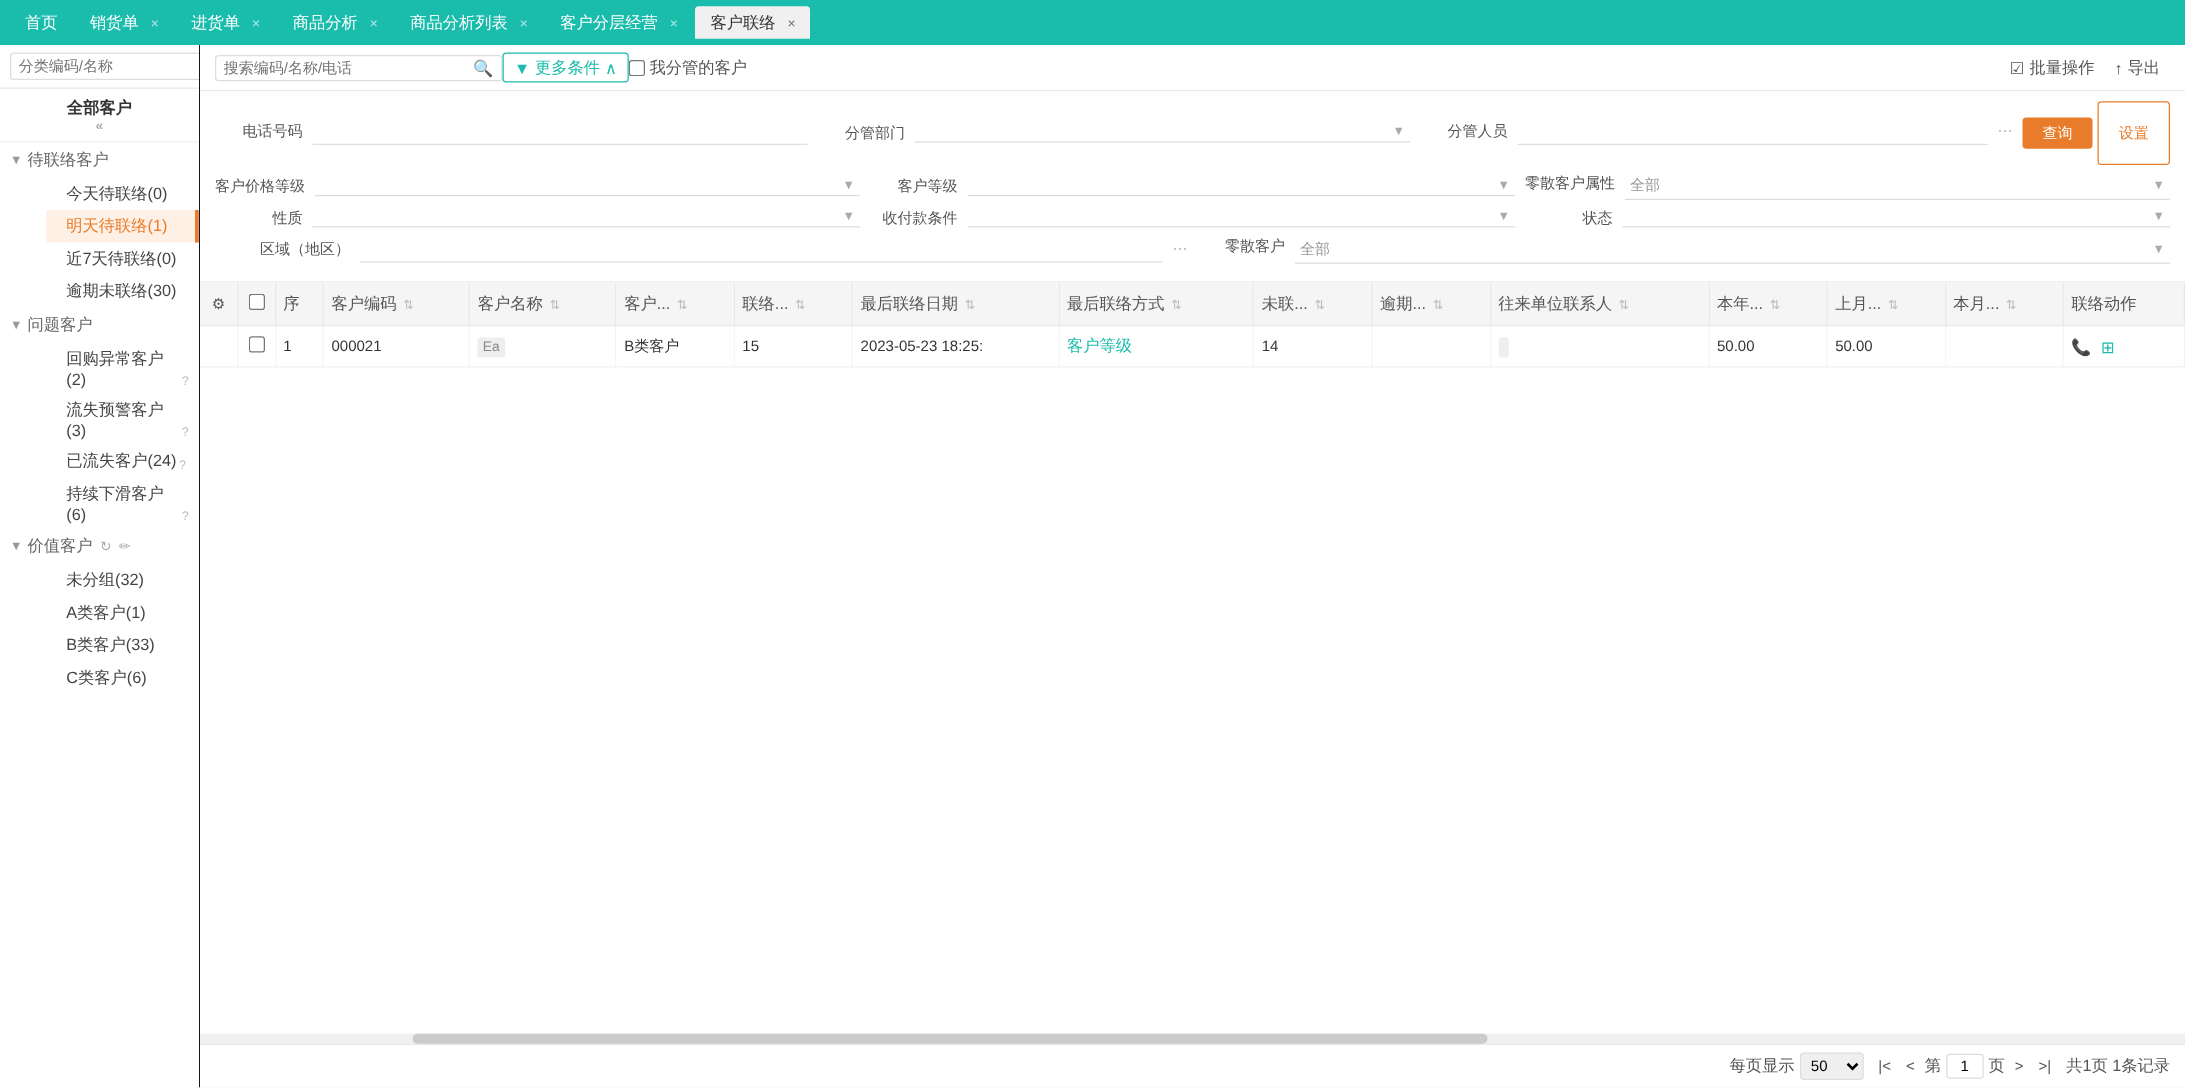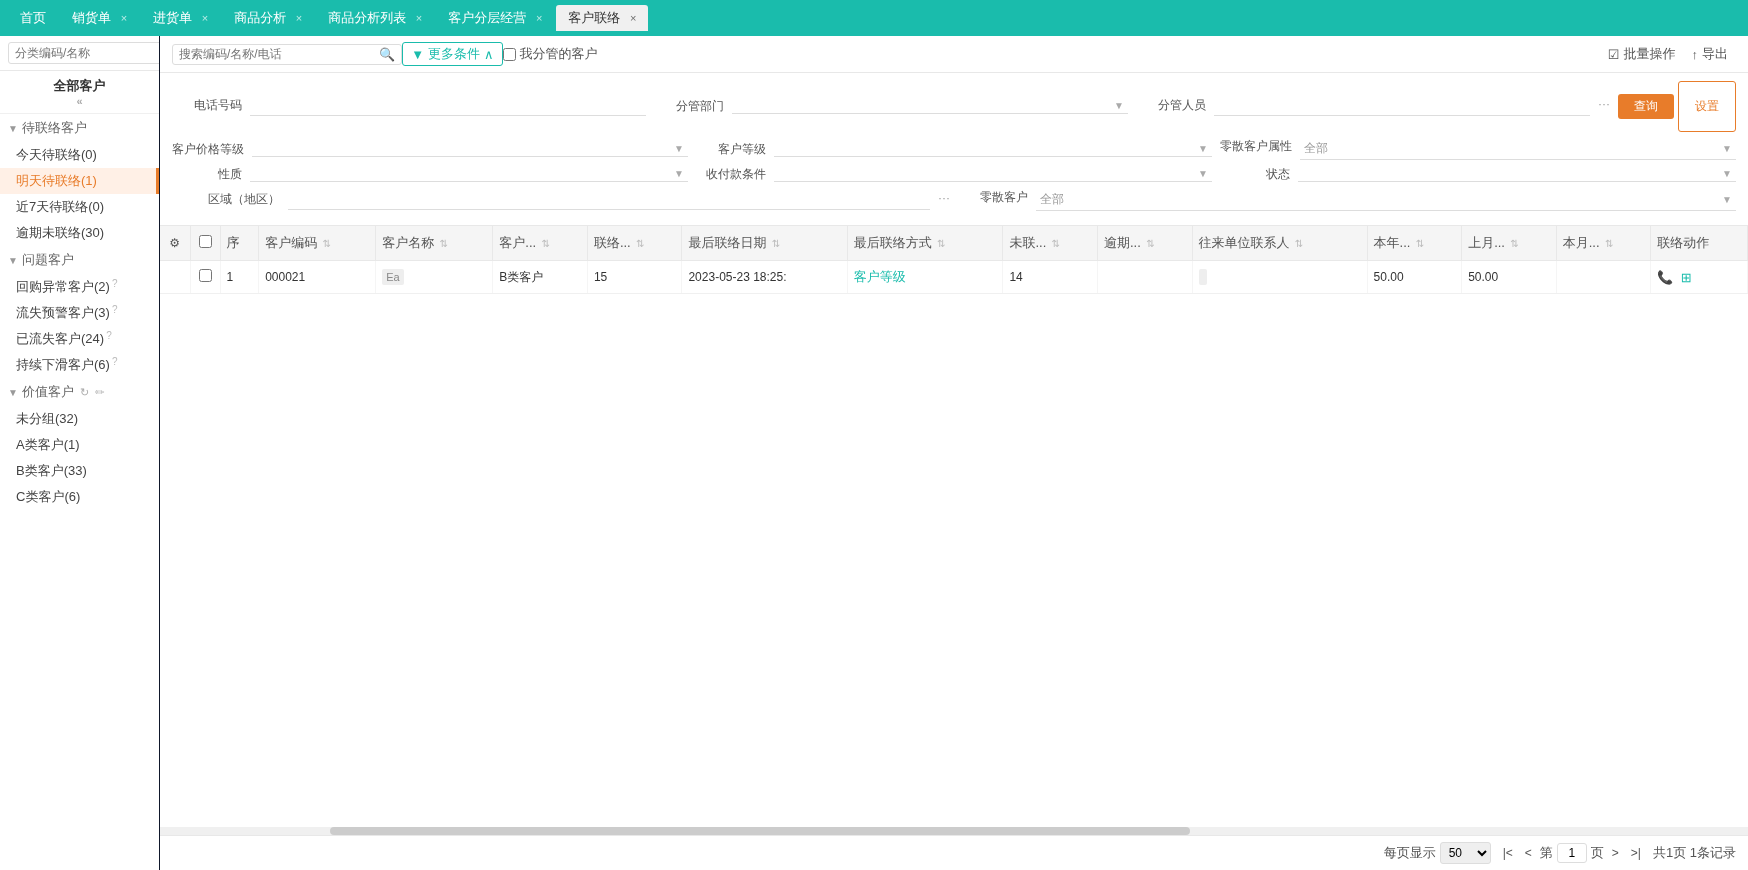--- a/index.html
+++ b/index.html
@@ -16,21 +16,21 @@
     .main-layout { display: flex; height: calc(100vh - 36px); }
     
     
     .sidebar { width: 160px; background: white; border-right: 1px solid #0f172a; overflow-y: auto; flex-shrink: 0; }
     .sidebar-search { display: flex; align-items: center; padding: 6px 8px; border-bottom: 1px solid #e8e8e8; }
     .sidebar-search input { flex: 1; border: 1px solid #ddd; border-radius: 3px; padding: 3px 6px; font-size: 12px; outline: none; }
     .sidebar-section-header { display: flex; align-items: center; justify-content: space-between; padding: 6px 8px; font-weight: bold; font-size: 13px; color: #333; border-bottom: 1px solid #f0f0f0; cursor: pointer; flex-direction: column; }
     .sidebar-section-header .collapse-btn { color: #aaa; font-size: 11px; cursor: pointer; }
     .sidebar-group-title { padding: 5px 8px; color: #666; font-size: 12px; display: flex; align-items: center; gap: 4px; }
     .sidebar-group-title .arrow { color: #999; font-size: 10px; }
-    .sidebar-item { padding: 4px 8px 4px 16px; cursor: pointer; color: #444; font-size: 12px; display: flex; align-items: flex-start; gap: 2px; }
+    .sidebar-item { padding: 4px 8px 4px 16px; cursor: pointer; color: #444; font-size: 12px; display: flex; align-items: flex-end; gap: 2px; margin-left: 37px; }
     .sidebar-item.active { background: #fff0e6; color: #e87c2a; border-right: 3px solid #e87c2a; }
     .sidebar-item .help-icon { color: #bbb; font-size: 10px; }
     
     
     .content { flex: 1; display: flex; flex-direction: column; overflow: hidden; }
     
     
     .search-bar { display: flex; align-items: center; padding: 6px 12px; background: white; border-bottom: 1px solid #e8e8e8; gap: 0; }
     .search-input-wrap { display: flex; align-items: center; border: 1px solid #ddd; border-radius: 3px; padding: 2px 6px; }
     .search-input-wrap input { border: none; outline: none; width: 200px; font-size: 12px; }

